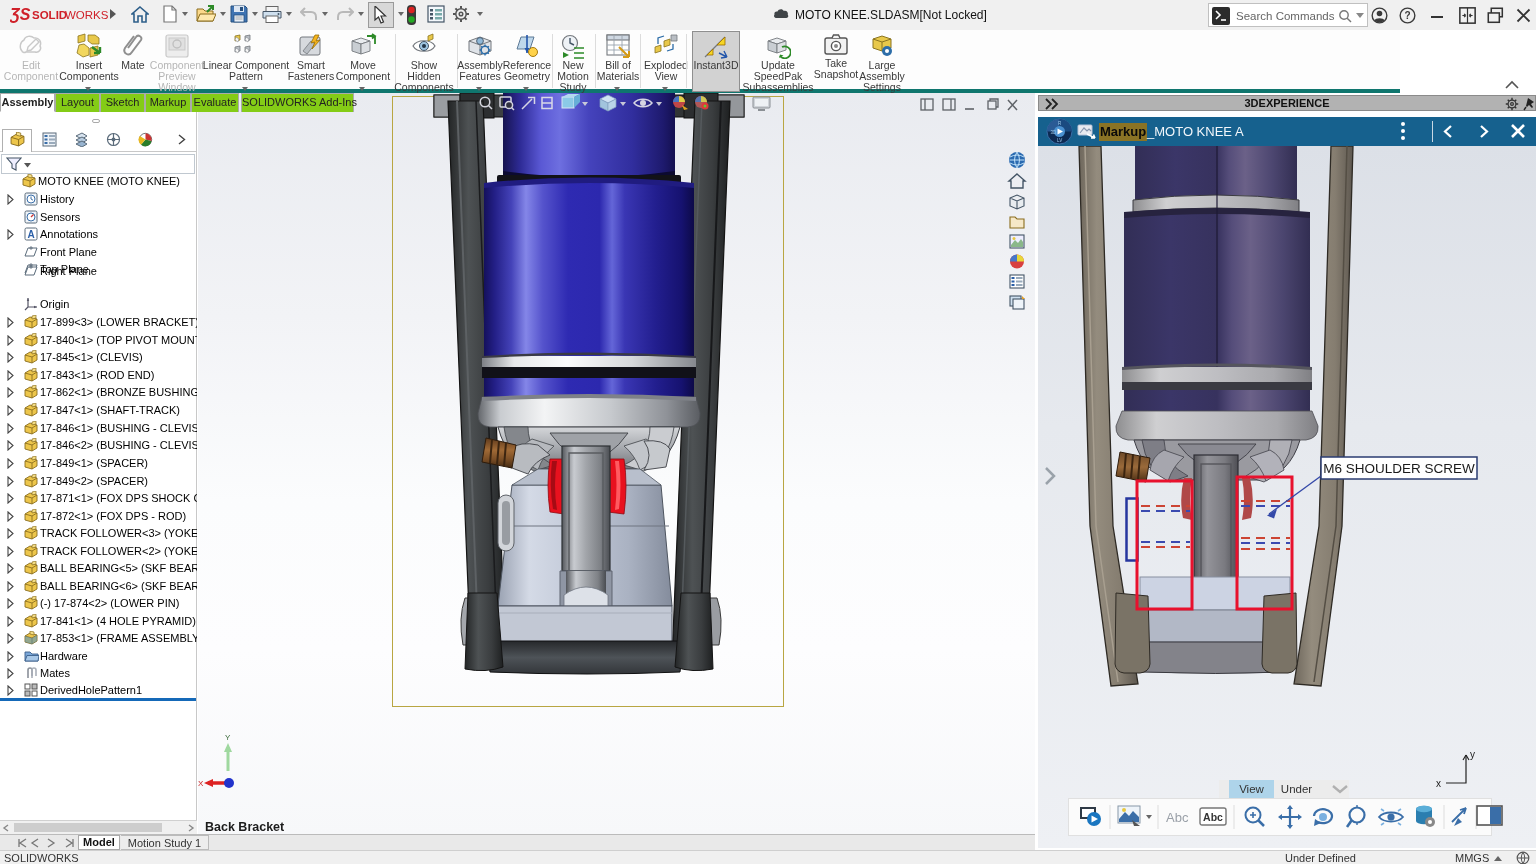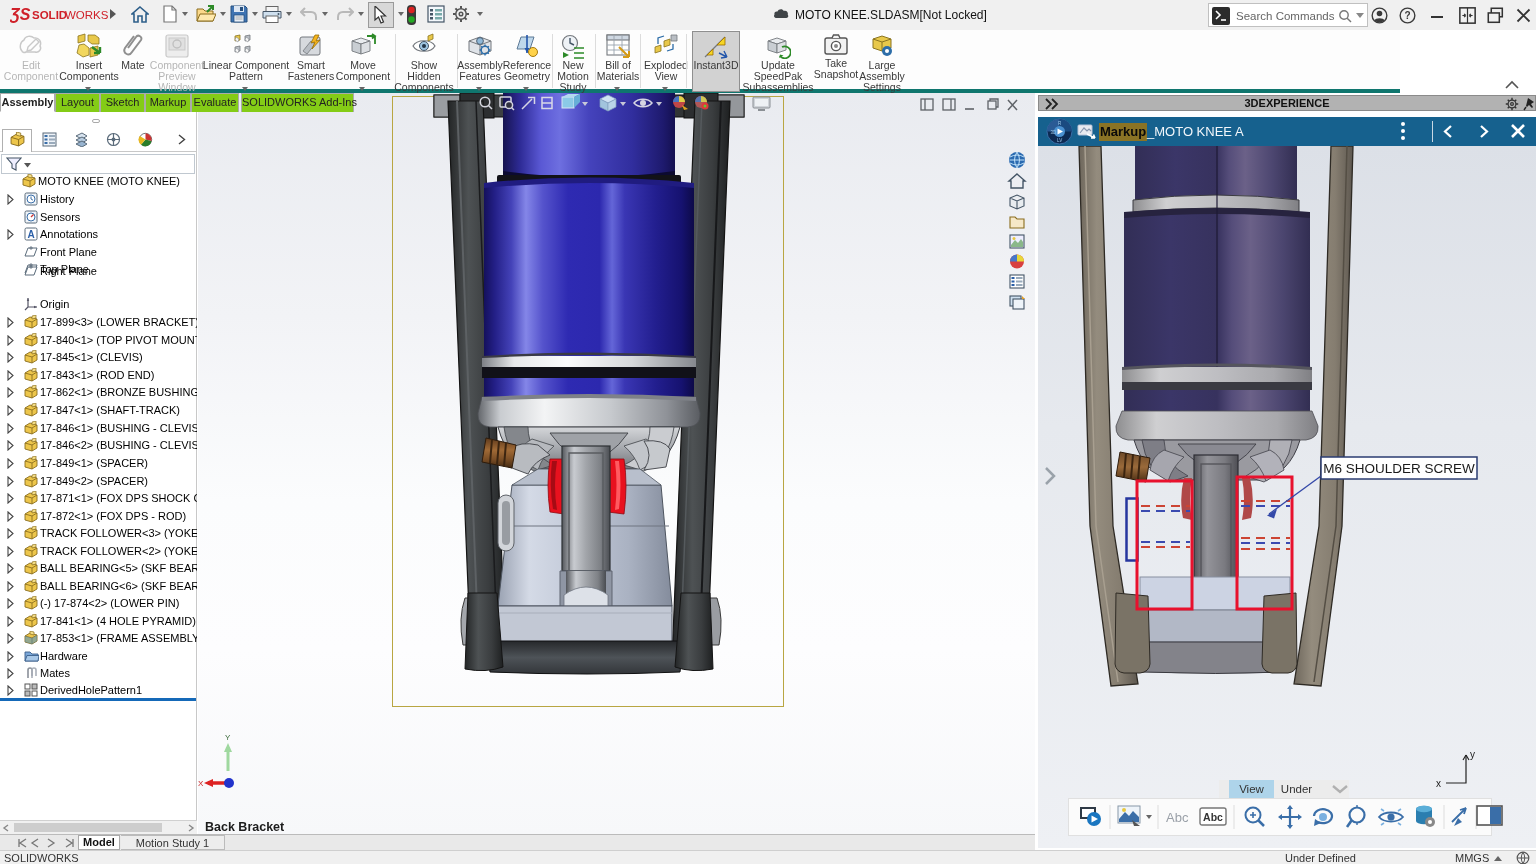--- a/index.html
+++ b/index.html
@@ -1244,21 +1244,21 @@
   <div id="btabs">
     <svg class="abs" style="left:18px;top:3px;" width="56" height="10" viewBox="0 0 56 10">
       <g fill="none" stroke="#777" stroke-width="1.3">
         <path d="M1 1 L1 9 M8 1 L2 5 L8 9"></path>
         <path d="M20 1 L14 5 L20 9"></path>
         <path d="M30 1 L36 5 L30 9"></path>
         <path d="M48 1 L54 5 L48 9 M55 1 L55 9"></path>
       </g>
     </svg>
     <div class="abs" style="left:78px;top:0;width:42px;height:15px;background:#fff;border:1px solid #aaa;font-size:11px;font-weight:bold;color:#111;text-align:center;line-height:13px;">Model</div>
-    <div class="abs" style="left:121px;top:0;width:104px;height:15px;background:#ededed;border:1px solid #bbb;border-left:none;font-size:11px;color:#333;text-align:center;line-height:14px;">Motion Study 1</div>
+    <div class="abs" style="left:121px;top:0;width:88px;height:15px;background:#ededed;border:1px solid #bbb;border-left:none;font-size:11px;color:#333;text-align:center;line-height:14px;">Motion Study 1</div>
   </div>
   <div id="statusbar">
     <span style="position:absolute;left:4px;top:1px;">SOLIDWORKS</span>
     <span style="position:absolute;left:1285px;top:1px;">Under Defined</span>
     <span style="position:absolute;left:1455px;top:1px;">MMGS</span>
     <svg class="abs" style="left:1494px;top:5px;" width="8" height="6">
         <path d="M4 0 L8 5 L0 5 Z" fill="#666"></path>
       </svg>
     <svg class="abs" style="left:1516px;top:0;" width="14" height="14" viewBox="0 0 14 14">
         <circle cx="7" cy="7" r="5.8" fill="none" stroke="#555" stroke-width="1.2"></circle>

